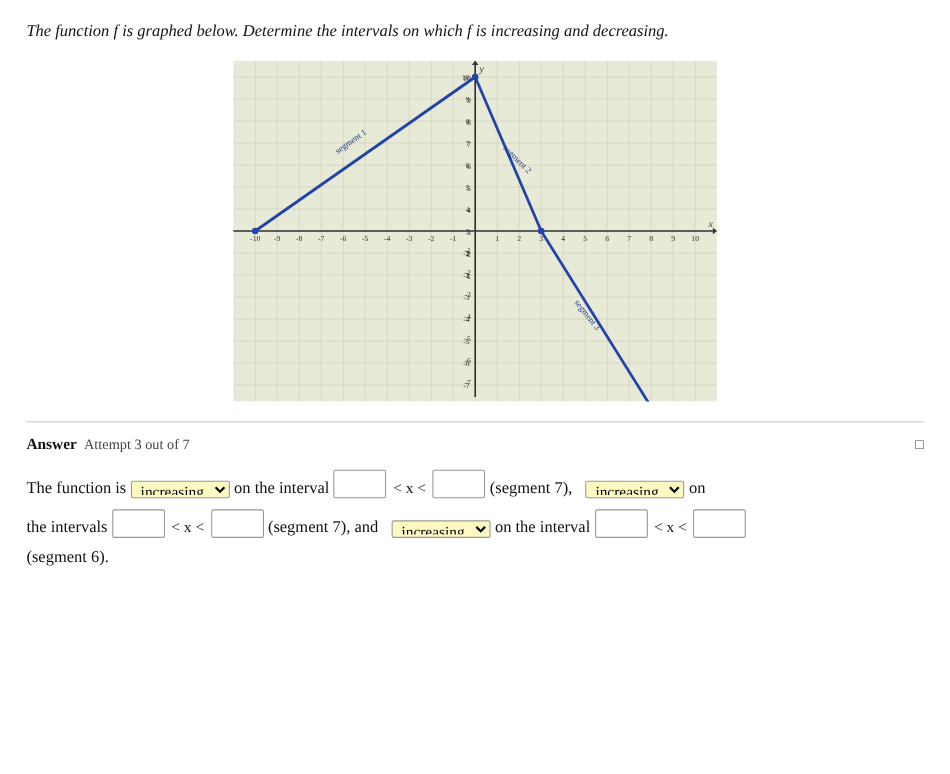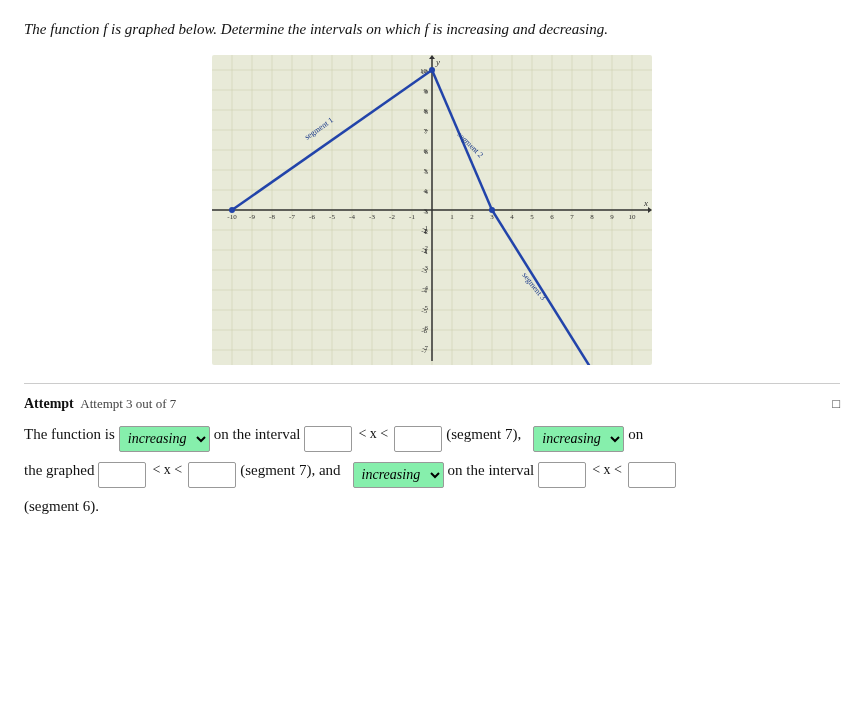--- a/index.html
+++ b/index.html
@@ -48,41 +48,40 @@
       margin-bottom: 14px;
     }
 
     .attempt-label strong {
       font-size: 14px;
       color: #111;
     }
 
     .answer-row {
       display: flex;
-      align-items: flex-start;
+      align-items: flex-end;
       flex-wrap: wrap;
       gap: 4px;
       margin-bottom: 10px;
       font-size: 15px;
     }
 
     .answer-row select,
     .answer-row input[type="text"] {
       border: 1px solid #999;
       border-radius: 2px;
       padding: 2px 4px;
       font-size: 14px;
       font-family: Georgia, serif;
     }
 
     .answer-row select {
-      height: 26px;
-      background: #86efac;
+      height: 16px;
+      background: #fef9c3;
       cursor: pointer;
-      font-style: italic;
     }
 
     .answer-row input[type="text"] {
       width: 48px;
       height: 26px;
       text-align: center;
     }
 
     .symbol {
       font-size: 14px;
@@ -229,21 +228,21 @@
 
       <text x="95" y="85" font-size="8" fill="#1a3a8a" transform="rotate(-35, 95, 85)">segment 1</text>
       <text x="245" y="80" font-size="8" fill="#1a3a8a" transform="rotate(45, 245, 80)">segment 2</text>
       <text x="310" y="220" font-size="8" fill="#1a3a8a" transform="rotate(52, 310, 220)">segment 3</text>
     </svg>
   </div>
 </div>
 
 <div class="answer-section">
   <div class="attempt-label">
-    <strong>Attempt</strong>
+    <strong>Answer</strong>
     &nbsp;<span>Attempt 3 out of 7</span>
     <span style="float:right;">□</span>
   </div>
 
   <div class="answer-row">
     <span>The function is</span>
 
     <select>
       <option>increasing</option>
       <option>decreasing</option>
@@ -261,21 +260,21 @@
 
     <select style="margin-left:8px;">
       <option>increasing</option>
       <option>decreasing</option>
     </select>
 
     <span>on</span>
   </div>
 
   <div class="answer-row">
-    <span>the graphed</span>
+    <span>the intervals</span>
 
     <input type="text" value="" style="">
 
     <span class="symbol">&lt; x &lt;</span>
 
     <input type="text" value="" style="">
 
     <span>(segment 7), and</span>
 
     <select style="margin-left:8px;">

